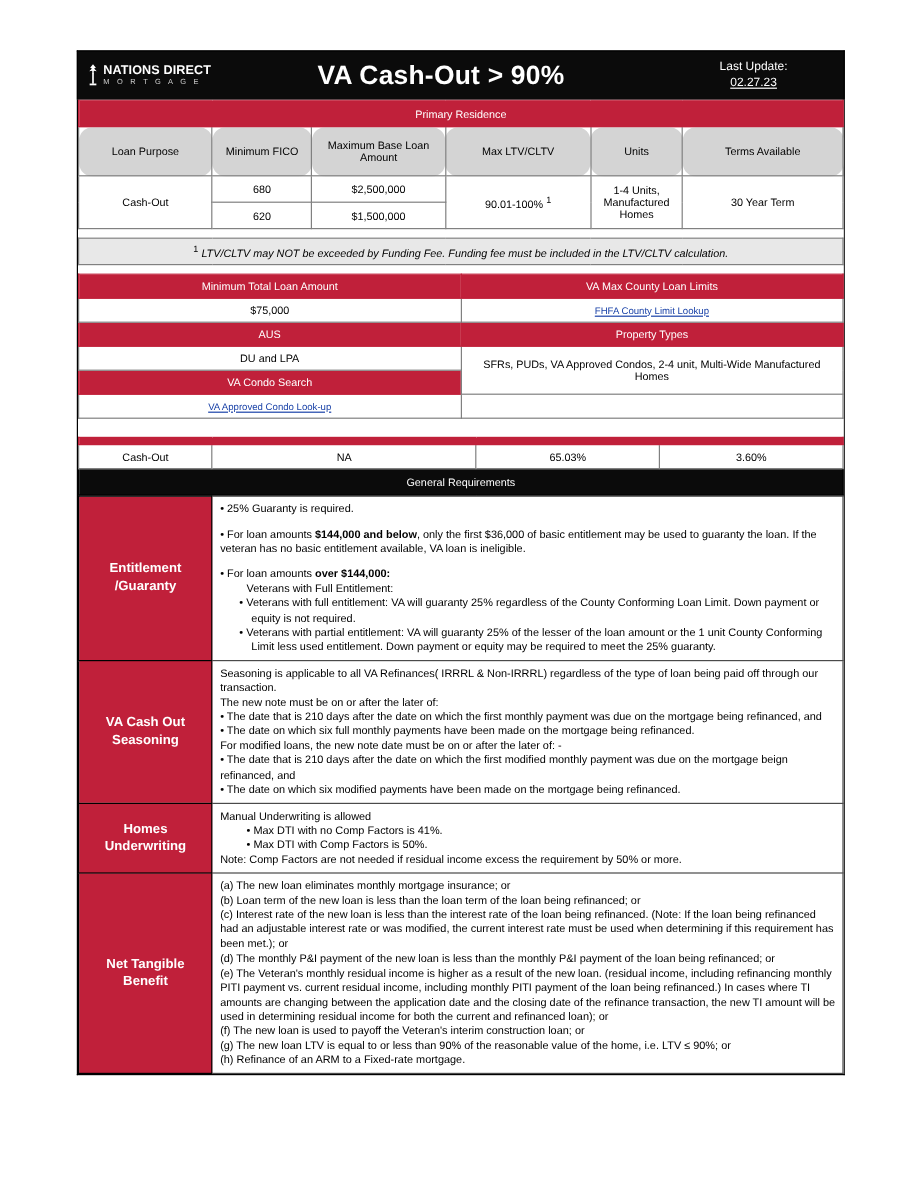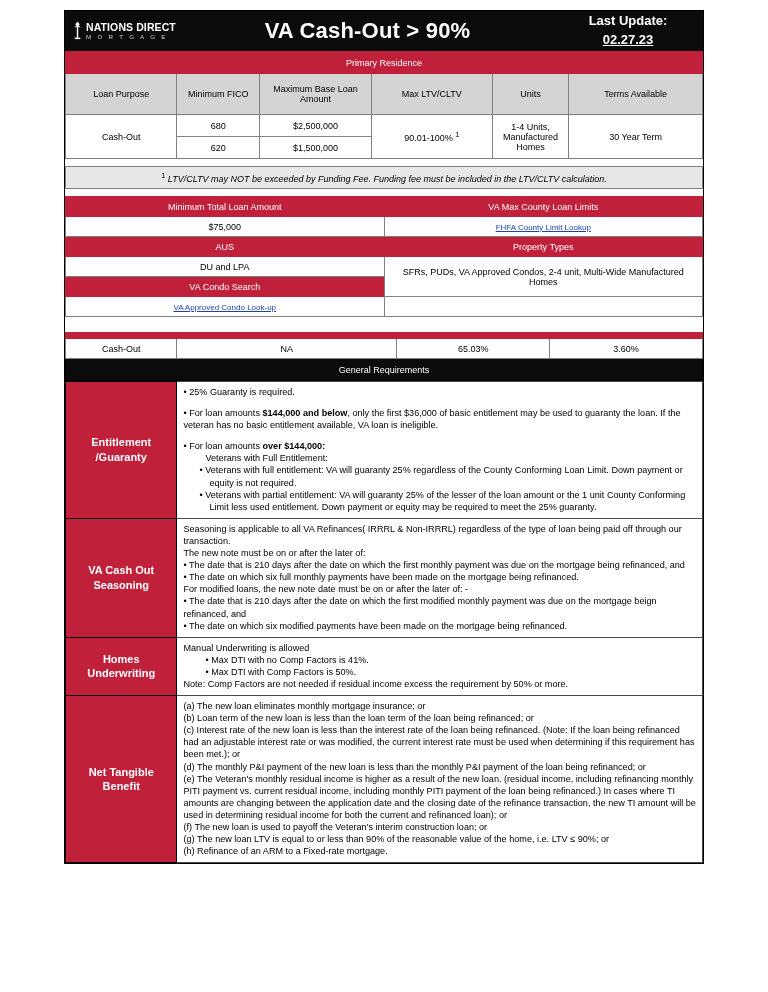--- a/index.html
+++ b/index.html
@@ -27,20 +27,21 @@
 
   
   .masthead {
     position: relative;
     height: 40px;
     background: #0b0b0b;
     border: 1px solid #000;
     border-bottom: none;
     display: flex;
     align-items: center;
+    margin-top: 32px;
   }
   .logo-block {
     display: flex;
     align-items: center;
     padding-left: 7px;
     width: 150px;
     flex: none;
   }
   .logo-mark {
     width: 11px;
@@ -71,22 +72,22 @@
     font-size: 22px;
     font-weight: bold;
     letter-spacing: 0.2px;
     margin-left: -40px;
   }
   .updated {
     width: 150px;
     flex: none;
     text-align: center;
     color: #ffffff;
-    font-size: 13px;
-    font-weight: bold;
+    font-size: 10px;
+    font-weight: normal;
     line-height: 1.45;
   }
   .updated .u-date { text-decoration: underline; }
 
   
   table.grid {
     width: 100%;
     border-collapse: collapse;
     table-layout: fixed;
   }
@@ -113,20 +114,21 @@
     background: #0b0b0b !important;
     color: #ffffff;
     font-weight: bold;
     font-size: 11.5px;
     border-color: #000 !important;
     padding: 3px 0 !important;
   }
   .hdr-grey {
     background: #d4d4d4 !important;
     font-size: 9px;
+    border-radius: 11px;
   }
 
   
   .matrix td { height: 17px; }
   .matrix .tall { height: 34px; }
   .matrix .hdr-grey { height: 36px; }
   .outer-box {
     border: 1px solid #000;
     border-top: none;
   }

